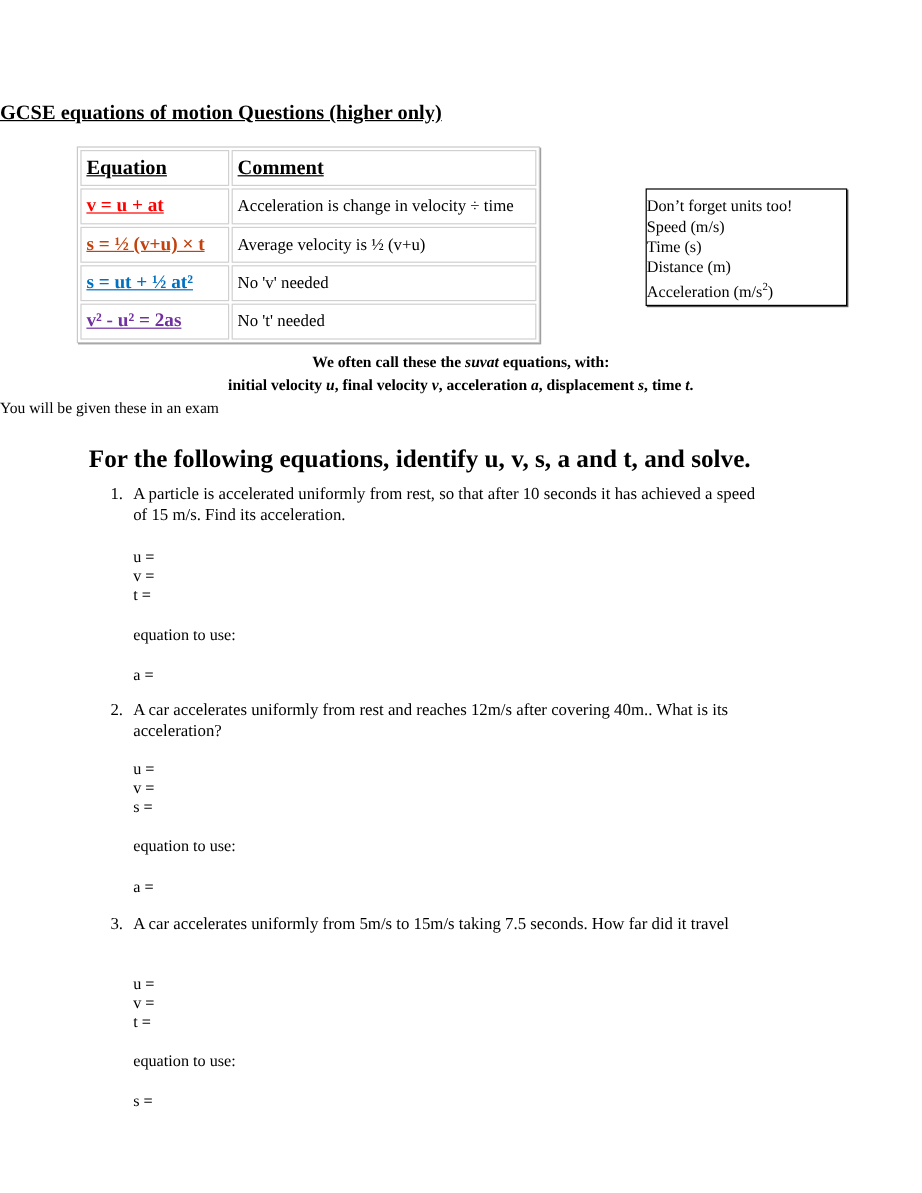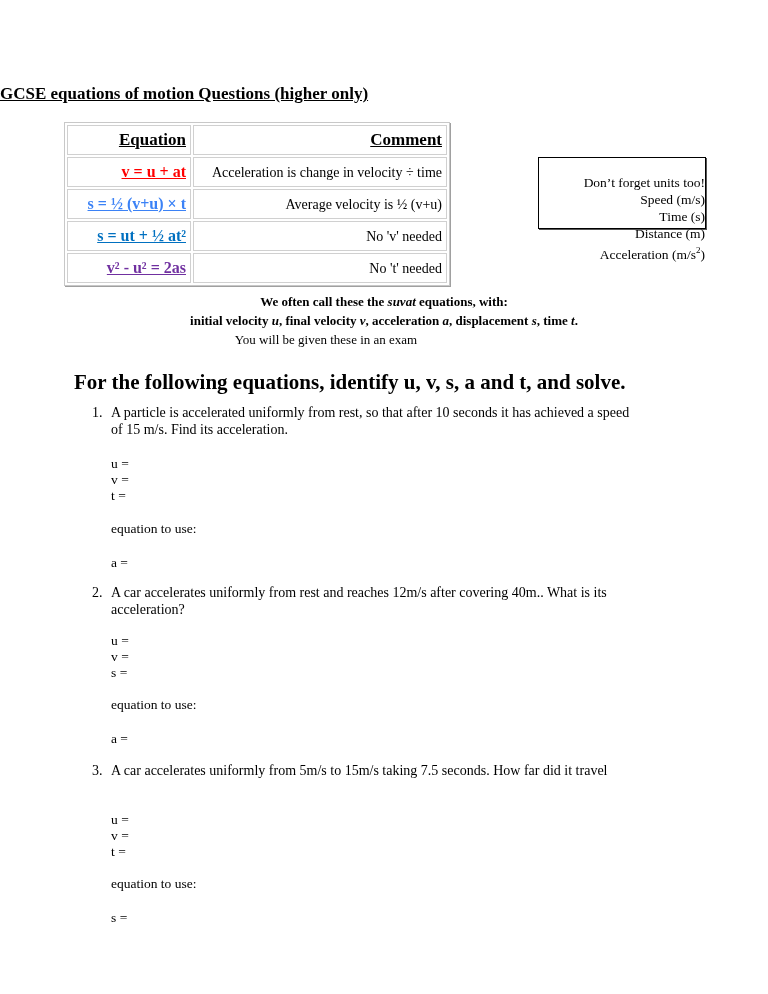--- a/index.html
+++ b/index.html
@@ -5,38 +5,38 @@
   html, body { margin:0; padding:0; background:#ffffff; }
   body { width:768px; height:994px; position:relative; overflow:hidden;
          font-family:"Liberation Serif", serif; color:#000; }
   .abs { position:absolute; }
 
   .title { left:0; width:768px; top:84px; text-align:left;
            font-weight:bold; font-size:17px; text-decoration:underline; }
 
   table.eq { position:absolute; left:64px; top:122px; border-collapse:separate;
              border-spacing:2px; border:1px solid #c8c8c8;
-             box-shadow: 1px 1px 0 #a0a0a0; text-align: right; }
+             box-shadow: 1px 1px 0 #a0a0a0; }
   table.eq td { border:1px solid #d0d0d0; padding:0 4px; height:28px;
                 vertical-align:middle; white-space:nowrap; }
   table.eq td.c1 { width:114px; }
   table.eq td.c2 { width:244px; }
   .hdr { font-weight:bold; font-size:17px; text-decoration:underline; }
   .eqtxt { font-weight:bold; font-size:16px; text-decoration:underline; }
   .cmt { font-size:14px; }
 
-  .units { left:538px; top:157px; width:168px; height:72px;
+  .units { left:538px; top:157px; width:168px; height:98px;
            border:1px solid #000; box-shadow:1px 1px 0 #555;
-           text-align:right; font-size:13.5px; line-height:17px;
-           padding-top:16px; box-sizing:border-box; }
+           text-align:left; font-size:13.5px; line-height:17px;
+           padding-top:5px; box-sizing:border-box; }
 
   .suvat1, .suvat2 { left:0; width:768px; text-align:center; font-weight:bold; font-size:13px; }
   .suvat1 { top:294px; }
   .suvat2 { top:313px; }
-  .exam { left:0; width:652px; top:332px; text-align:center; font-size:13px; }
+  .exam { left:0; width:652px; top:332px; text-align:left; font-size:13px; }
 
   .instr { left:74px; top:370px; font-weight:bold; font-size:21px; }
 
   .q { left:92px; font-size:14px; line-height:17px; }
   .q .num { position:absolute; left:0; top:0; }
   .q .txt { position:absolute; left:19px; top:0; width:620px; }
   .line { left:111px; font-size:13.5px; }
 </style>
 </head>
 <body>
@@ -47,21 +47,21 @@
   <tbody>
       <tr>
     <td class="c1"><span class="hdr">Equation</span></td>
     <td class="c2"><span class="hdr">Comment</span></td>
   </tr>
   <tr>
     <td class="c1"><span class="eqtxt" style="color:#ff0000">v = u + at</span></td>
     <td class="c2"><span class="cmt">Acceleration is change in velocity ÷ time</span></td>
   </tr>
   <tr>
-    <td class="c1"><span class="eqtxt" style="color:#3b82f6">s = ½ (v+u) × t</span></td>
+    <td class="c1"><span class="eqtxt" style="color:#c2410c">s = ½ (v+u) × t</span></td>
     <td class="c2"><span class="cmt">Average velocity is ½ (v+u)</span></td>
   </tr>
   <tr>
     <td class="c1"><span class="eqtxt" style="color:#0070c0">s = ut + ½ at²</span></td>
     <td class="c2"><span class="cmt">No 'v' needed</span></td>
   </tr>
   <tr>
     <td class="c1"><span class="eqtxt" style="color:#7030a0">v² - u² = 2as</span></td>
     <td class="c2"><span class="cmt">No 't' needed</span></td>
   </tr>

